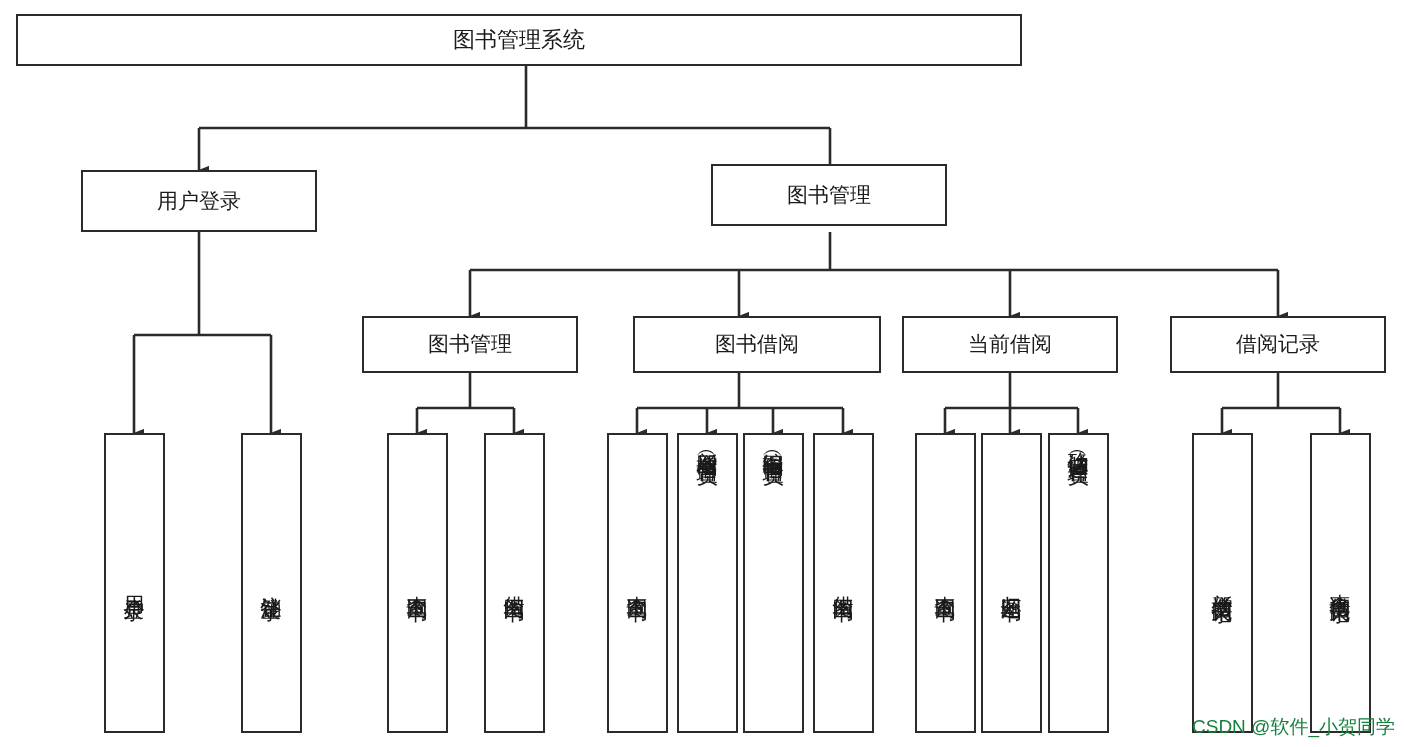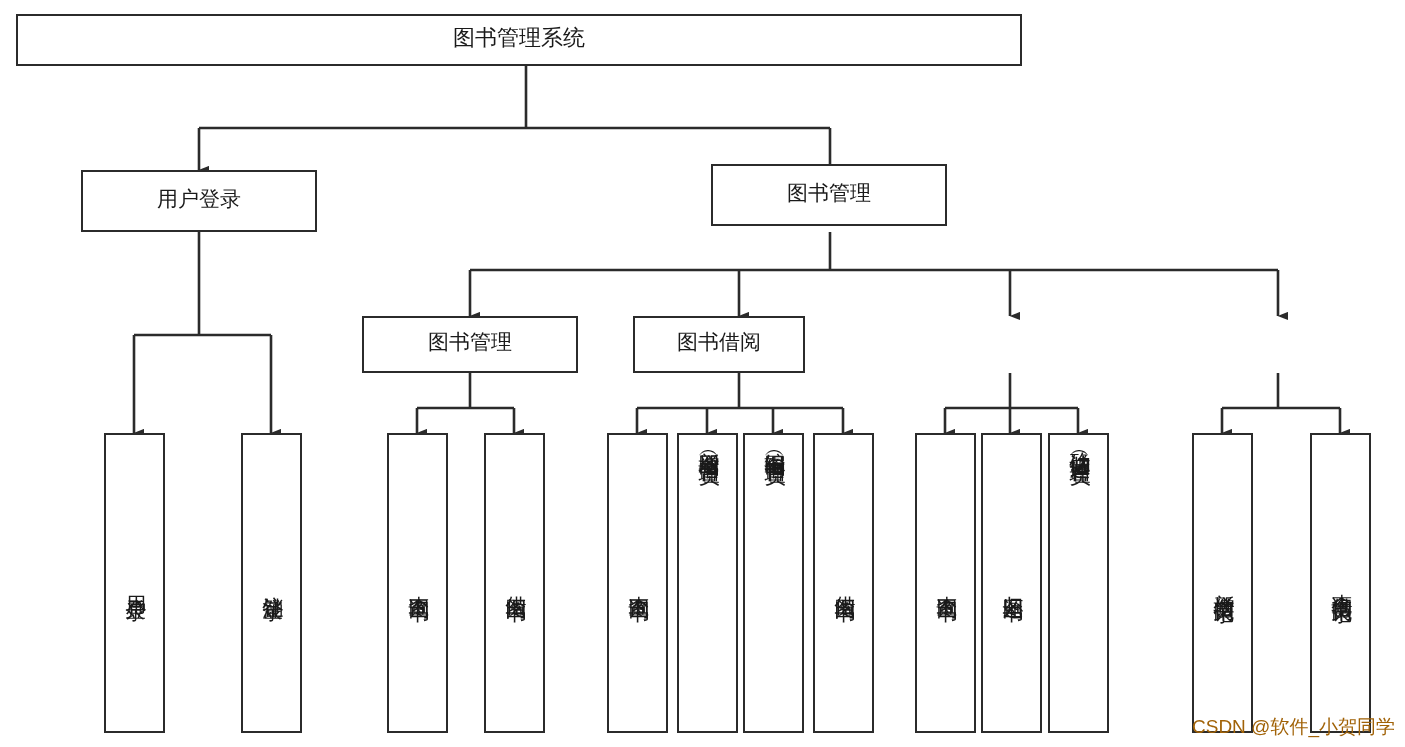--- a/index.html
+++ b/index.html
@@ -24,21 +24,20 @@
     background: #ffffff;
     display: flex;
     align-items: center;
     justify-content: center;
   }
   .node-label {
     color: #1a1a1a;
     text-align: center;
     line-height: 1.25;
     white-space: nowrap;
-    font-family: Liberation Mono, monospace;
   }
   
   .node.horiz .node-label {
     font-size: 21px;
   }
   .node.root .node-label {
     font-size: 22px;
   }
   
   .node.vert {
@@ -62,21 +61,21 @@
   svg.connectors {
     position: absolute;
     left: 0;
     top: 0;
     width: 1405px;
     height: 747px;
     pointer-events: none;
   }
   .watermark {
     position: absolute;
-    color: #a16207;
+    color: #15803d;
     font-size: 19px;
     white-space: nowrap;
     user-select: none;
   }
 </style>
 </head>
 <body>
 
 <div id="canvas">
 
@@ -138,22 +137,28 @@
   <div class="node horiz" style="left:81px; top:170px; width:236px; height:62px;">
     <span class="node-label">用户登录</span>
   </div>
   <div class="node horiz" style="left:711px; top:164px; width:236px; height:62px;">
     <span class="node-label">图书管理</span>
   </div>
 
   <div class="node horiz" style="left:362px; top:316px; width:216px; height:57px;">
     <span class="node-label">图书管理</span>
   </div>
-  <div class="node horiz" style="left:633px; top:316px; width:172px; height:57px;">
+  <div class="node horiz" style="left:633px; top:316px; width:248px; height:57px;">
     <span class="node-label">图书借阅</span>
+  </div>
+  <div class="node horiz" style="left:902px; top:316px; width:216px; height:57px;">
+    <span class="node-label">当前借阅</span>
+  </div>
+  <div class="node horiz" style="left:1170px; top:316px; width:216px; height:57px;">
+    <span class="node-label">借阅记录</span>
   </div>
 
   <div class="node vert vcenter" style="left:104px; top:433px; width:61px; height:300px;">
     <span class="node-label">用户登录</span>
   </div>
   <div class="node vert vcenter" style="left:241px; top:433px; width:61px; height:300px;">
     <span class="node-label">注销登录</span>
   </div>
 
   <div class="node vert vcenter" style="left:387px; top:433px; width:61px; height:300px;">

